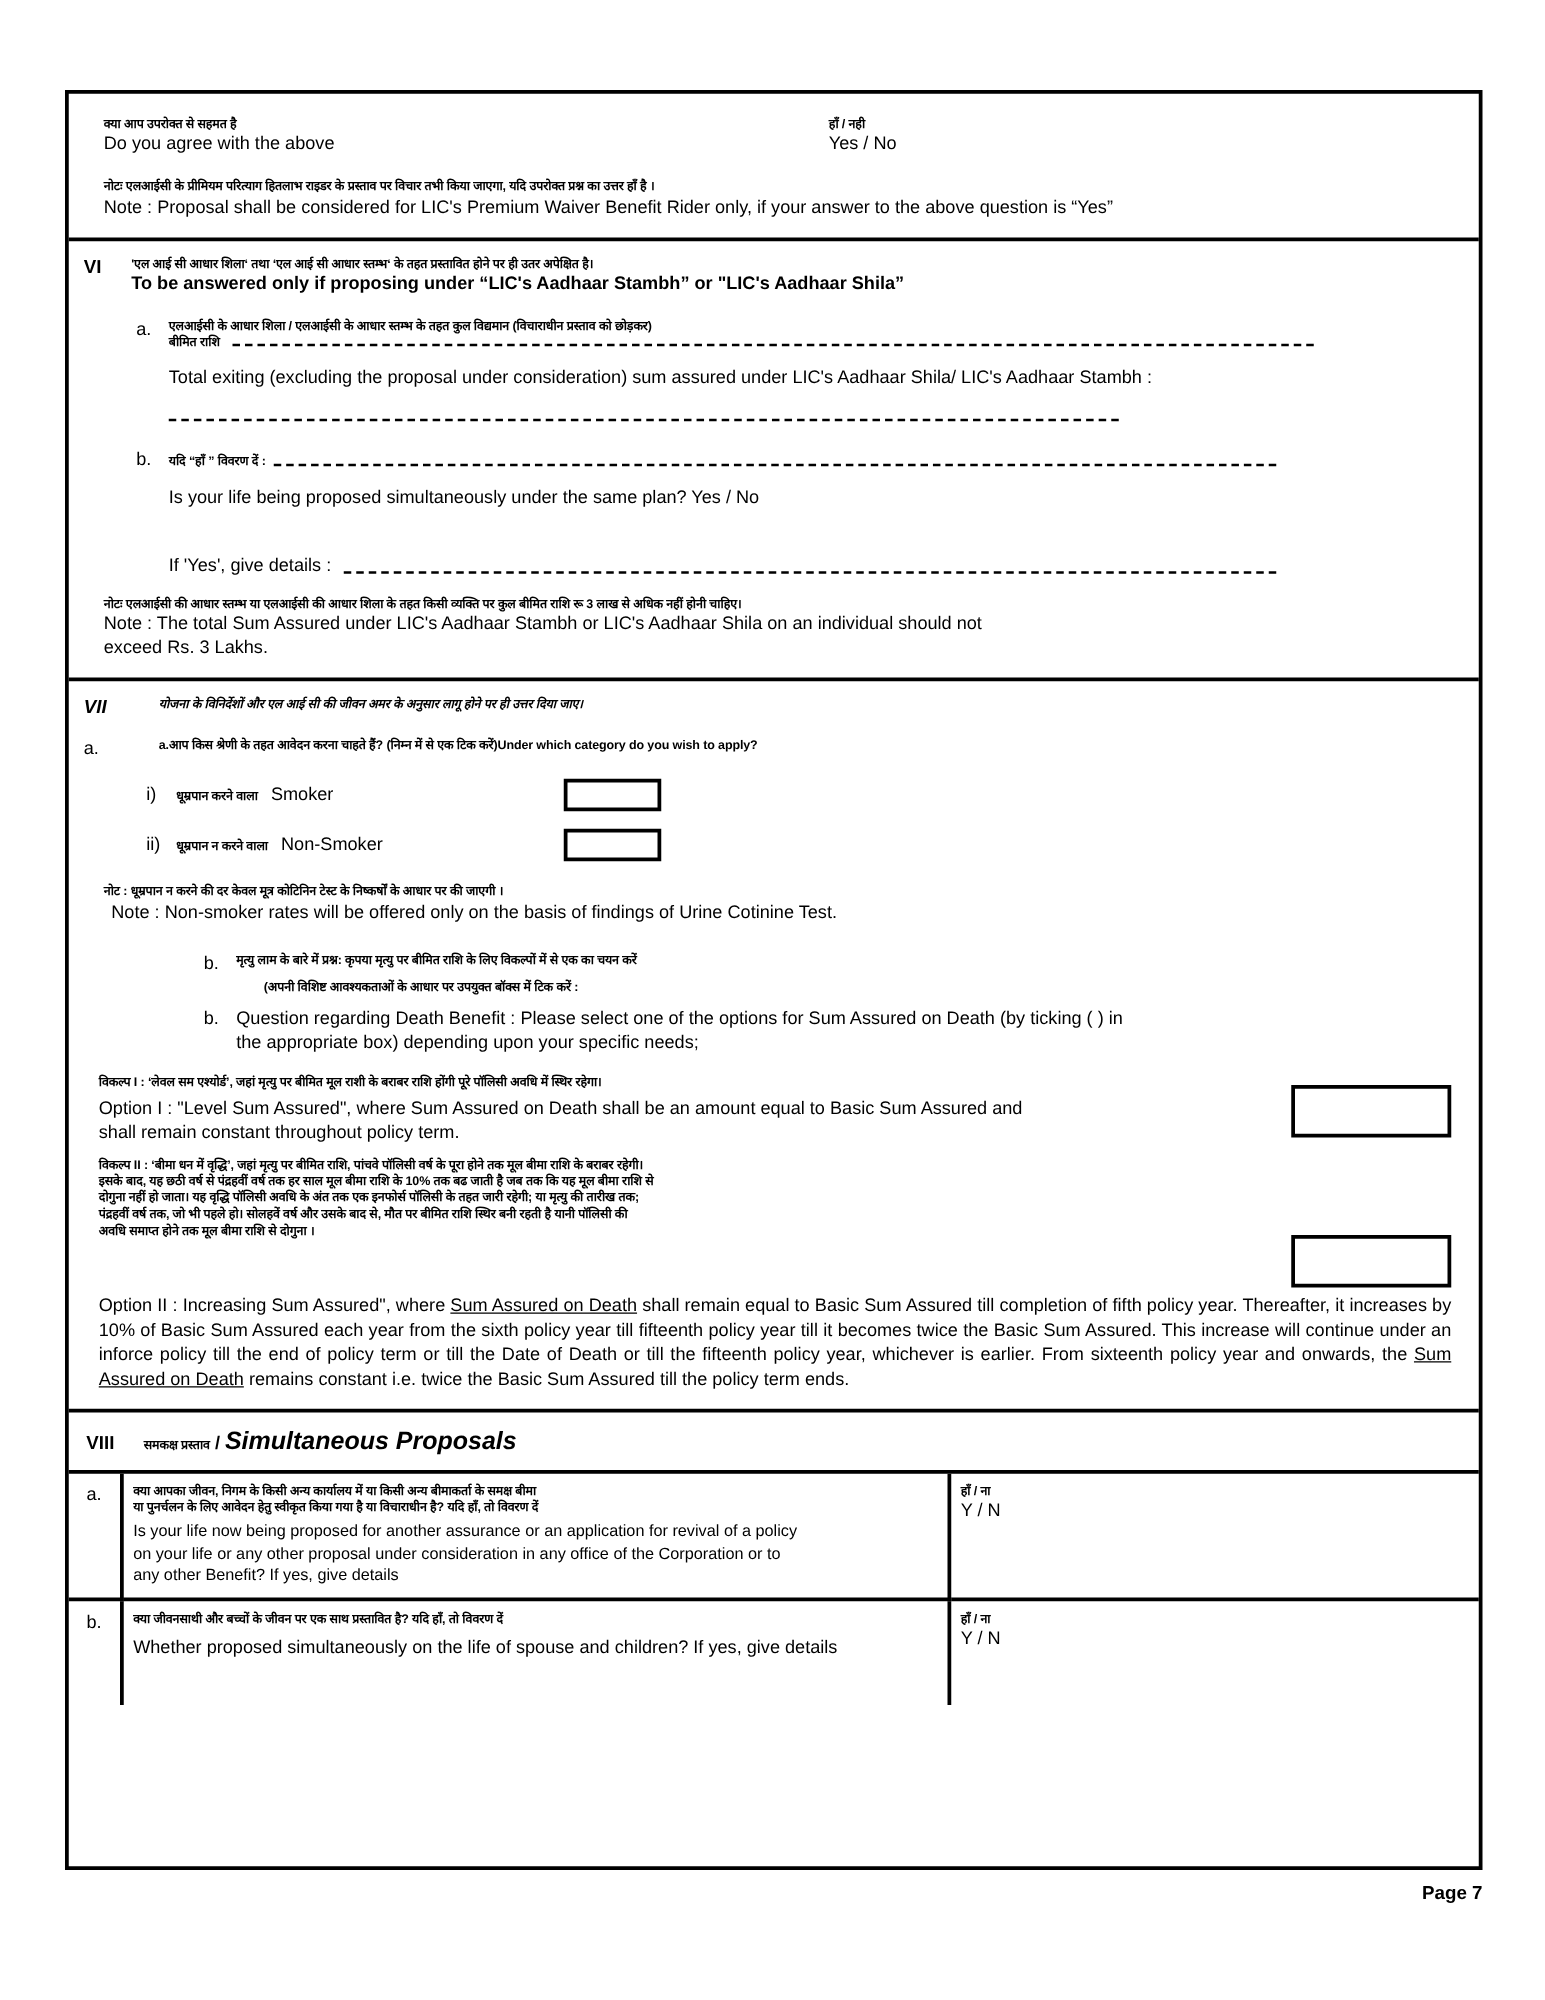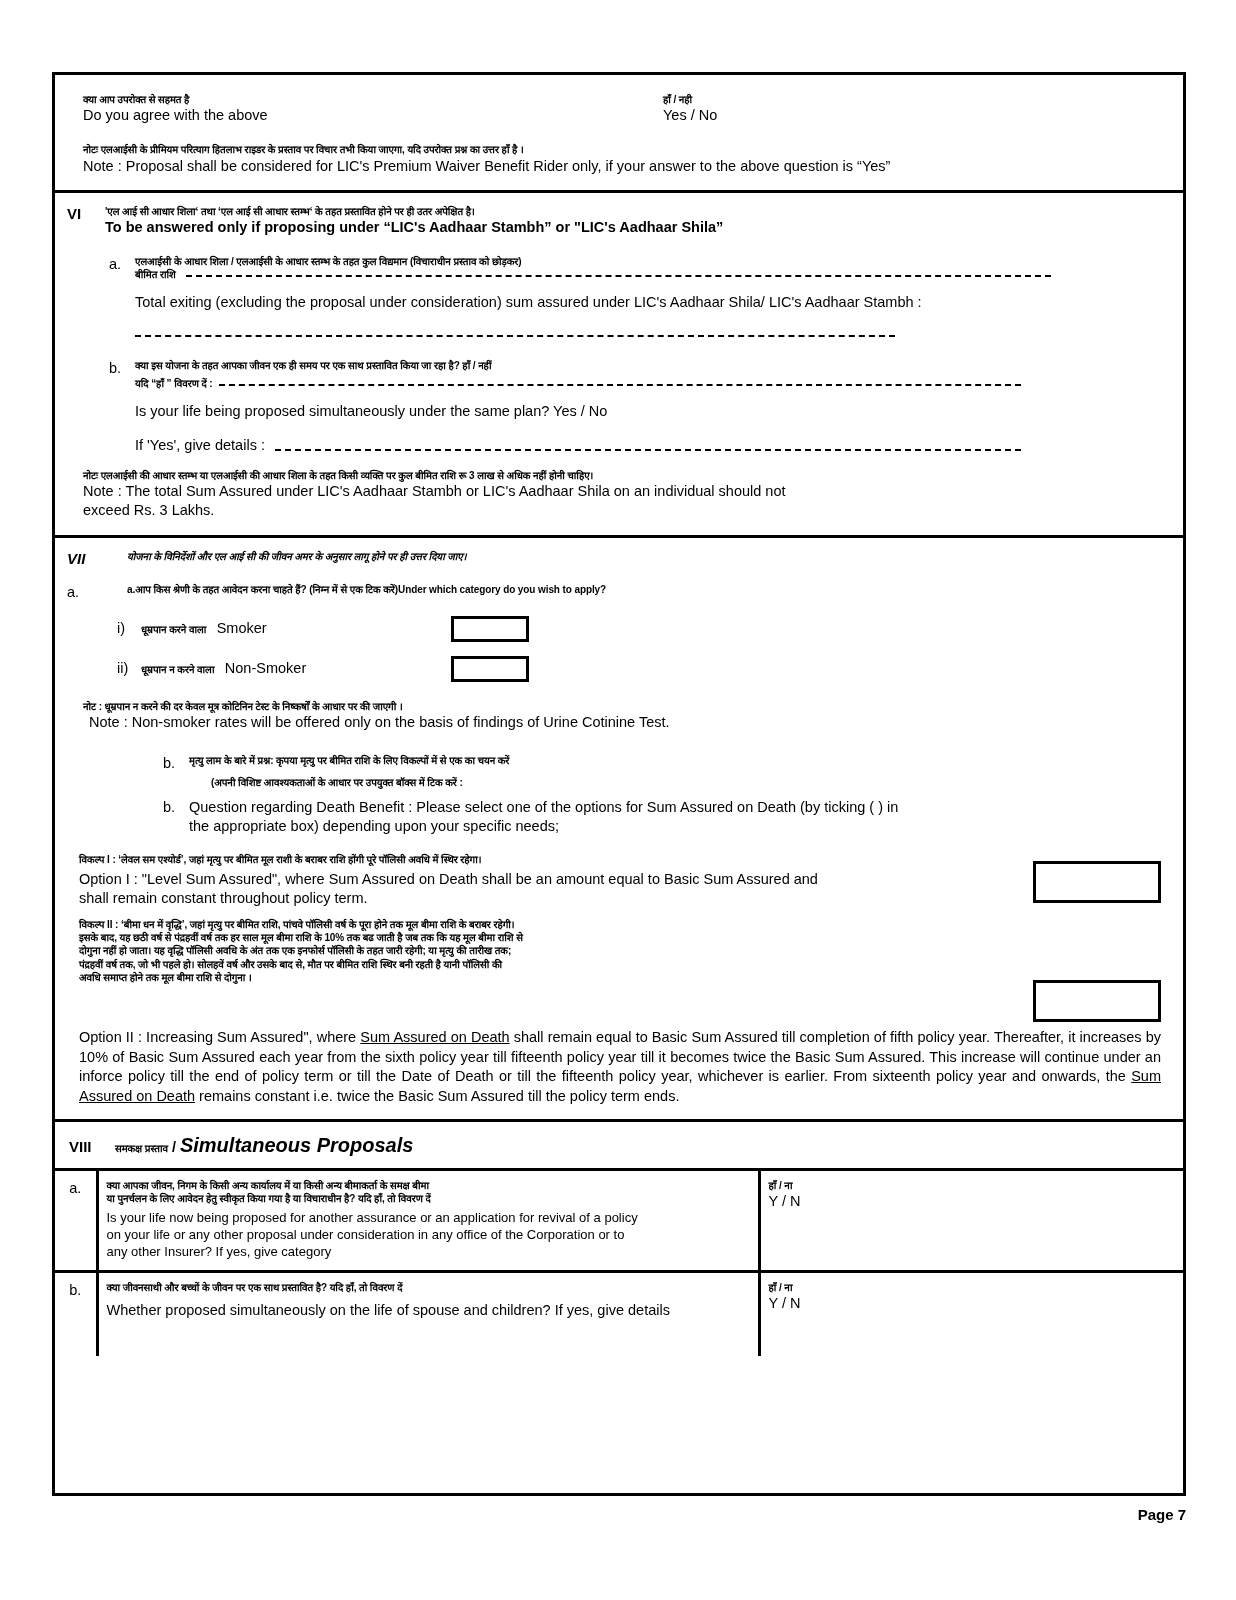--- a/index.html
+++ b/index.html
@@ -189,27 +189,26 @@
           <span class="dashline" style="flex:1;margin-left:10px;margin-right:120px;"></span>
         </div>
         <div class="en" style="margin-top:12px;">Total exiting (excluding the proposal under consideration) sum assured under LIC's Aadhaar Shila/ LIC's Aadhaar Stambh :</div>
         <div class="fullline" style="width:760px;margin-top:22px;"></div>
       </div>
     </div>
 
     <div class="abc-row" style="margin-top:22px;">
       <div class="abc-col en">b.</div>
       <div class="abc-body">
-        <div class="hi">क्या इस योजना के तहत आपका जीवन एक ही समय पर एक साथ प्रस्तावित किया जा रहा है?  हाँ / नहीं</div>
         <div style="display:flex;align-items:flex-end;margin-top:4px;">
           <span class="hi">यदि “हाँ ” विवरण दें :</span>
           <span class="dashline" style="flex:1;margin-left:6px;margin-right:150px;"></span>
         </div>
         <div class="en" style="margin-top:12px;">Is your life being proposed simultaneously under the same plan? Yes / No</div>
-        <div style="display:flex;align-items:flex-end;margin-top:15px;text-align:center;">
+        <div style="display:flex;align-items:flex-end;margin-top:36px;text-align:center;">
           <span class="en">If 'Yes', give details :</span>
           <span class="dashline" style="flex:1;margin-left:10px;margin-right:150px;"></span>
         </div>
       </div>
     </div>
 
     <div style="padding-left:28px;margin-top:14px;">
       <div class="hi">नोटः एलआईसी की आधार स्तम्भ या एलआईसी की आधार शिला के तहत किसी व्यक्ति पर कुल बीमित राशि रू 3 लाख से अधिक नहीं होनी चाहिए।</div>
       <div class="en">Note : The total Sum Assured under LIC's Aadhaar Stambh or LIC's Aadhaar Shila on an individual should not</div>
       <div class="en">exceed Rs. 3 Lakhs.</div>
@@ -312,21 +311,21 @@
   <div class="sec last">
     <table class="simul">
       <tbody>
           <tr>
         <td class="letter-cell en">a.</td>
         <td class="q-cell">
           <div class="hi">क्या आपका जीवन, निगम के किसी अन्य कार्यालय में या किसी अन्य बीमाकर्ता के समक्ष बीमा</div>
           <div class="hi">या पुनर्चलन के लिए आवेदन हेतु स्वीकृत किया गया है या विचाराधीन है? यदि हाँ, तो विवरण दें</div>
           <div class="en small" style="margin-top:3px;">Is your life now being proposed for another assurance or an application for revival of a policy</div>
           <div class="en small">on your life or any other proposal under consideration in any office of the Corporation or to</div>
-          <div class="en small">any other Insurer? If yes, give category</div>
+          <div class="en small">any other Benefit? If yes, give details</div>
         </td>
         <td class="yn-cell">
           <div class="hi">हाँ / ना</div>
           <div class="en">Y / N</div>
         </td>
       </tr>
       <tr>
         <td class="letter-cell en" style="padding-bottom:30px;">b.</td>
         <td class="q-cell">
           <div class="hi">क्या जीवनसाथी और बच्चों के जीवन पर एक साथ प्रस्तावित है? यदि हाँ, तो विवरण दें</div>

